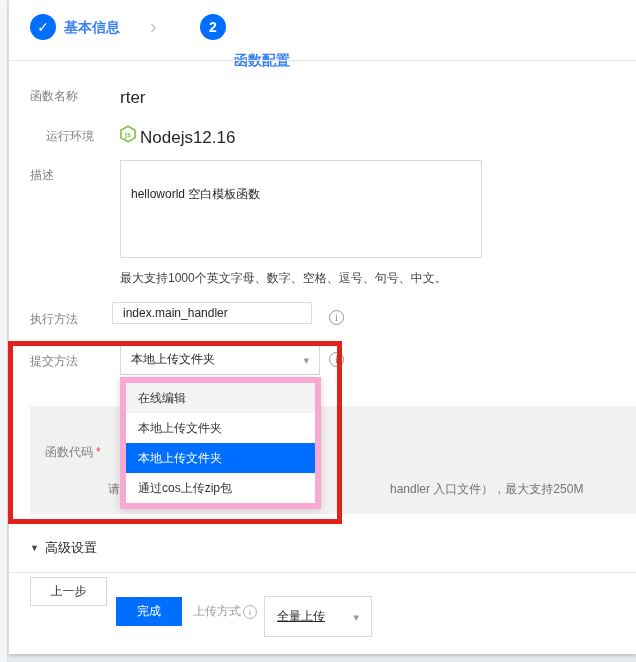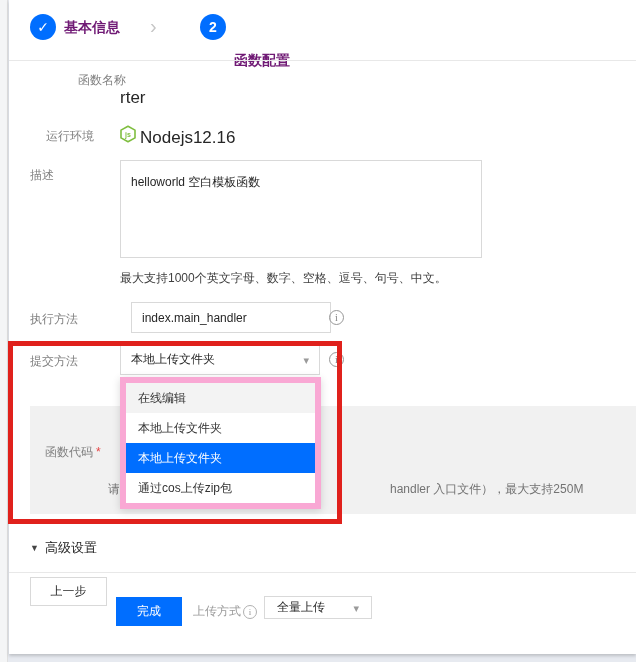--- a/index.html
+++ b/index.html
@@ -4,29 +4,29 @@
 <style>
   * { margin: 0; padding: 0; box-sizing: border-box; }
   html,body { width: 636px; height: 662px; }
   body { font-family: "Liberation Sans", "DejaVu Sans", sans-serif; background: #e7eaf0; }
   .screen { position: relative; width: 636px; height: 662px; overflow: hidden; background: #e7eaf0; }
   .left-strip { position: absolute; left: 0; top: 0; width: 8px; height: 662px; background: #f4f5f6; border-right: 1px solid #e0e0e0; }
   .card { position: absolute; left: 9px; top: 0; width: 627px; height: 654px; background: #ffffff; box-shadow: 0 2px 3px rgba(0,0,0,.18); }
 
   
   .step-circle { position: absolute; width: 26px; height: 26px; border-radius: 50%; background: #006eff; color: #fff; display: flex; align-items: center; justify-content: center; font-size: 14px; font-weight: bold; }
-  .step-label { position: absolute; font-size: 14px; font-weight: bold; color: #701a75; font-family: Liberation Mono, monospace; }
+  .step-label { position: absolute; font-size: 14px; font-weight: bold; color: #3b82f6; font-family: Liberation Mono, monospace; }
   .step-chevron { position: absolute; font-size: 20px; color: #c6c6c6; line-height: 1; }
   .divider { position: absolute; left: 9px; width: 627px; height: 0; border-top: 1px solid #e8e8e8; }
 
   
   .flabel { position: absolute; left: 30px; font-size: 12px; color: #808080; }
   .fvalue { position: absolute; left: 120px; font-size: 17px; color: #262626; }
   .box { position: absolute; background: #fff; border: 1px solid #d9d9d9; font-size: 12px; color: #262626; }
-  textarea.box { resize: none; padding: 12px 10px; line-height: 1.5; outline: none; font-family: "Liberation Sans", "DejaVu Sans", sans-serif; }
+  textarea.box { resize: none; padding: 24px 10px; line-height: 1.5; outline: none; font-family: "Liberation Sans", "DejaVu Sans", sans-serif; }
   input.box { padding: 0 10px; outline: none; font-family: "Liberation Sans", "DejaVu Sans", sans-serif; }
   .hint { position: absolute; font-size: 12px; color: #404040; }
   .info-icon { position: absolute; width: 15px; height: 15px; border: 1px solid #979797; border-radius: 50%; color: #808080; font-size: 10px; font-family: "Liberation Serif", serif; display: flex; align-items: center; justify-content: center; background: transparent; }
   .select { position: absolute; background: #fff; border: 1px solid #d9d9d9; font-size: 12px; color: #262626; display: flex; align-items: center; padding-left: 10px; cursor: pointer; }
   .select .caret { position: absolute; right: 10px; top: 50%; transform: translateY(-50%); color: #9a9a9a; font-size: 11px; line-height: 1; }
 
   
   .code-panel { position: absolute; left: 30px; top: 406px; width: 606px; height: 108px; background: #f1f1f1; z-index: 1; }
   .req { color: #e54545; margin-left: 3px; }
   .upload-btn { position: absolute; left: 328px; top: 440px; width: 65px; height: 31px; background: #fff; border: 1px solid #d9d9d9; font-size: 12px; color: #262626; display: flex; align-items: center; justify-content: center; cursor: pointer; z-index: 2; }
@@ -66,36 +66,36 @@
     </div>
     <div class="step-label" style="left:55px;top:19px;">基本信息</div>
     <div class="step-chevron" style="left:141px;top:16px;">›</div>
     <div class="step-circle" style="left:191px;top:14px;">
       <span>2</span>
     </div>
     <div class="step-label" style="left:225px;top:8px;margin-top:44px;">函数配置</div>
 
     <div class="divider" style="top:60px;left:0;"></div>
 
-    <div class="flabel" style="left:21px;top:72px;margin-left:48px;">函数名称</div>
+    <div class="flabel" style="left:21px;top:88px;">函数名称</div>
     <div class="fvalue" style="left:111px;top:88px;">rter</div>
 
     <div class="flabel" style="left:21px;top:128px;margin-left:16px;">运行环境</div>
     <svg class="node-icon" style="left:110px;top:125px;" viewBox="0 0 18 18">
       <polygon points="9,1.2 16,5.1 16,12.9 9,16.8 2,12.9 2,5.1" fill="none" stroke="#7fbe3f" stroke-width="1.6" stroke-linejoin="round"></polygon>
       <text x="9" y="11.8" text-anchor="middle" font-size="7" font-weight="bold" fill="#7fbe3f" font-family="Liberation Sans, sans-serif">js</text>
     </svg>
     <div class="fvalue" style="left:131px;top:128px;">Nodejs12.16</div>
 
     <div class="flabel" style="left:21px;top:167px;">描述</div>
     <textarea class="box" style="left: 111px; top: 160px; width: 362px; height: 98px;">helloworld 空白模板函数</textarea>
     <div class="hint" style="left:111px;top:270px;">最大支持1000个英文字母、数字、空格、逗号、句号、中文。</div>
 
     <div class="flabel" style="left:21px;top:311px;">执行方法</div>
-    <input class="box" style="left: 122px; top: 302px; width: 200px; height: 31px;" value="index.main_handler">
+    <input class="box" style="left: 103px; top: 302px; width: 200px; height: 22px;" value="index.main_handler">
     <div class="info-icon" style="left:320px;top:310px;">
       <span>i</span>
     </div>
 
     <div class="flabel" style="left:21px;top:353px;">提交方法</div>
     <div class="select" style="left:111px;top:344px;width:200px;height:31px;">
       <span>本地上传文件夹</span>
       <span class="caret">▾</span>
     </div>
     <div class="info-icon" style="left:320px;top:352px;">
@@ -123,20 +123,20 @@
     <div class="divider" style="top:572px;left:0;"></div>
 
     <div class="btn btn-plain" style="left:21px;top:577px;width:77px;">上一步</div>
     <div class="btn btn-primary" style="left:107px;top:597px;width:66px;">完成</div>
     <div class="upload-mode-label" style="left:184px;">
       <span>上传方式</span>
       <span class="info-inline">
           <span>i</span>
         </span>
     </div>
-    <div class="select" style="left:255px;top:596px;width:108px;height:23px;padding-left:12px;">
+    <div class="select" style="left:255px;top:596px;width:108px;height:41px;padding-left:12px;text-decoration:underline;">
       <span>全量上传</span>
       <span class="caret" style="right:12px;">▾</span>
     </div>
   </div>
 
   <div class="red-rect"></div>
 </div>
 
 </body></html>

